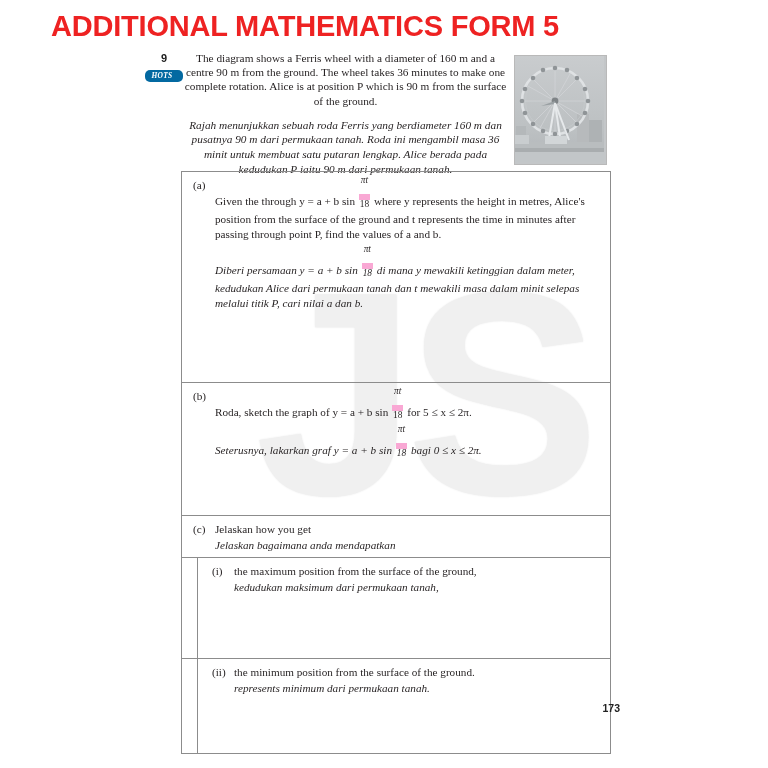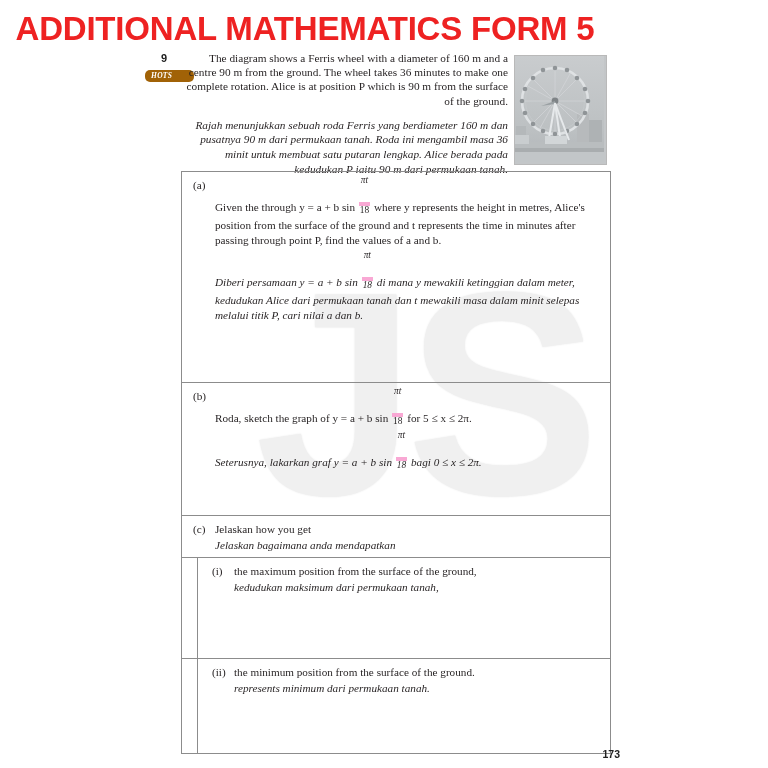--- a/index.html
+++ b/index.html
@@ -19,21 +19,21 @@
   
   .page-title {
     position: absolute;
     top: 10px;
     left: 0;
     width: 610px;
     text-align: center;
     color: #ee2222;
     font-family: "Liberation Sans", "DejaVu Sans", sans-serif;
     font-weight: bold;
-    font-size: 33px;
+    font-size: 29px;
     letter-spacing: -0.2px;
     white-space: nowrap;
   }
 
   
   .watermark {
     position: absolute;
     left: 255px;
     top: 268px;
     width: 430px;
@@ -77,39 +77,39 @@
   .qnum {
     font-family: "Liberation Sans", "DejaVu Sans", sans-serif;
     font-weight: bold;
     font-size: 11px;
     line-height: 12px;
     color: #1a1a1a;
   }
   .hots-badge {
     margin-top: 2px;
     display: inline-block;
-    background: #a16207;
+    background: #0369a1;
     color: #ffffff;
     font-family: "Liberation Serif", "DejaVu Serif", serif;
     font-style: italic;
     font-weight: bold;
     font-size: 7.5px;
     line-height: 10px;
-    padding: 1px 22px 1px 6px;
+    padding: 1px 10px 1px 6px;
     border-radius: 5px;
     letter-spacing: 0.3px;
   }
   .qtext {
     position: absolute;
     left: 38px;
     top: -1px;
     width: 325px;
     font-size: 11.3px;
     line-height: 14.2px;
-    text-align: right;
+    text-align: center;
   }
   .qtext .malay {
     font-style: italic;
     display: block;
     margin-top: 10px;
     line-height: 14.6px;
   }
 
   
   .photo {
@@ -184,36 +184,36 @@
     vertical-align: -0.42em;
     text-align: center;
     font-size: 9.4px;
     line-height: 1.05;
     margin: 0 1px;
     position: relative;
     top: -0.18em;
   }
   .frac .num {
     display: block;
-    border-bottom: 4px solid #f9a8d4;
-    padding: 0 1px 16px 1px;
+    border-bottom: 6px solid #f9a8d4;
+    padding: 0 1px 8px 1px;
     font-style: italic;
   }
   .frac .den {
     display: block;
     padding: 0 1px;
     font-style: normal;
   }
   .frac-it .den { font-style: italic; }
 
   
   .page-number {
     position: absolute;
     left: 560px;
-    top: 748px;
+    top: 702px;
     width: 60px;
     text-align: right;
     font-family: "Liberation Sans", "DejaVu Sans", sans-serif;
     font-weight: bold;
     font-size: 10.5px;
     color: #222;
   }
 </style>
 </head>
 <body>

